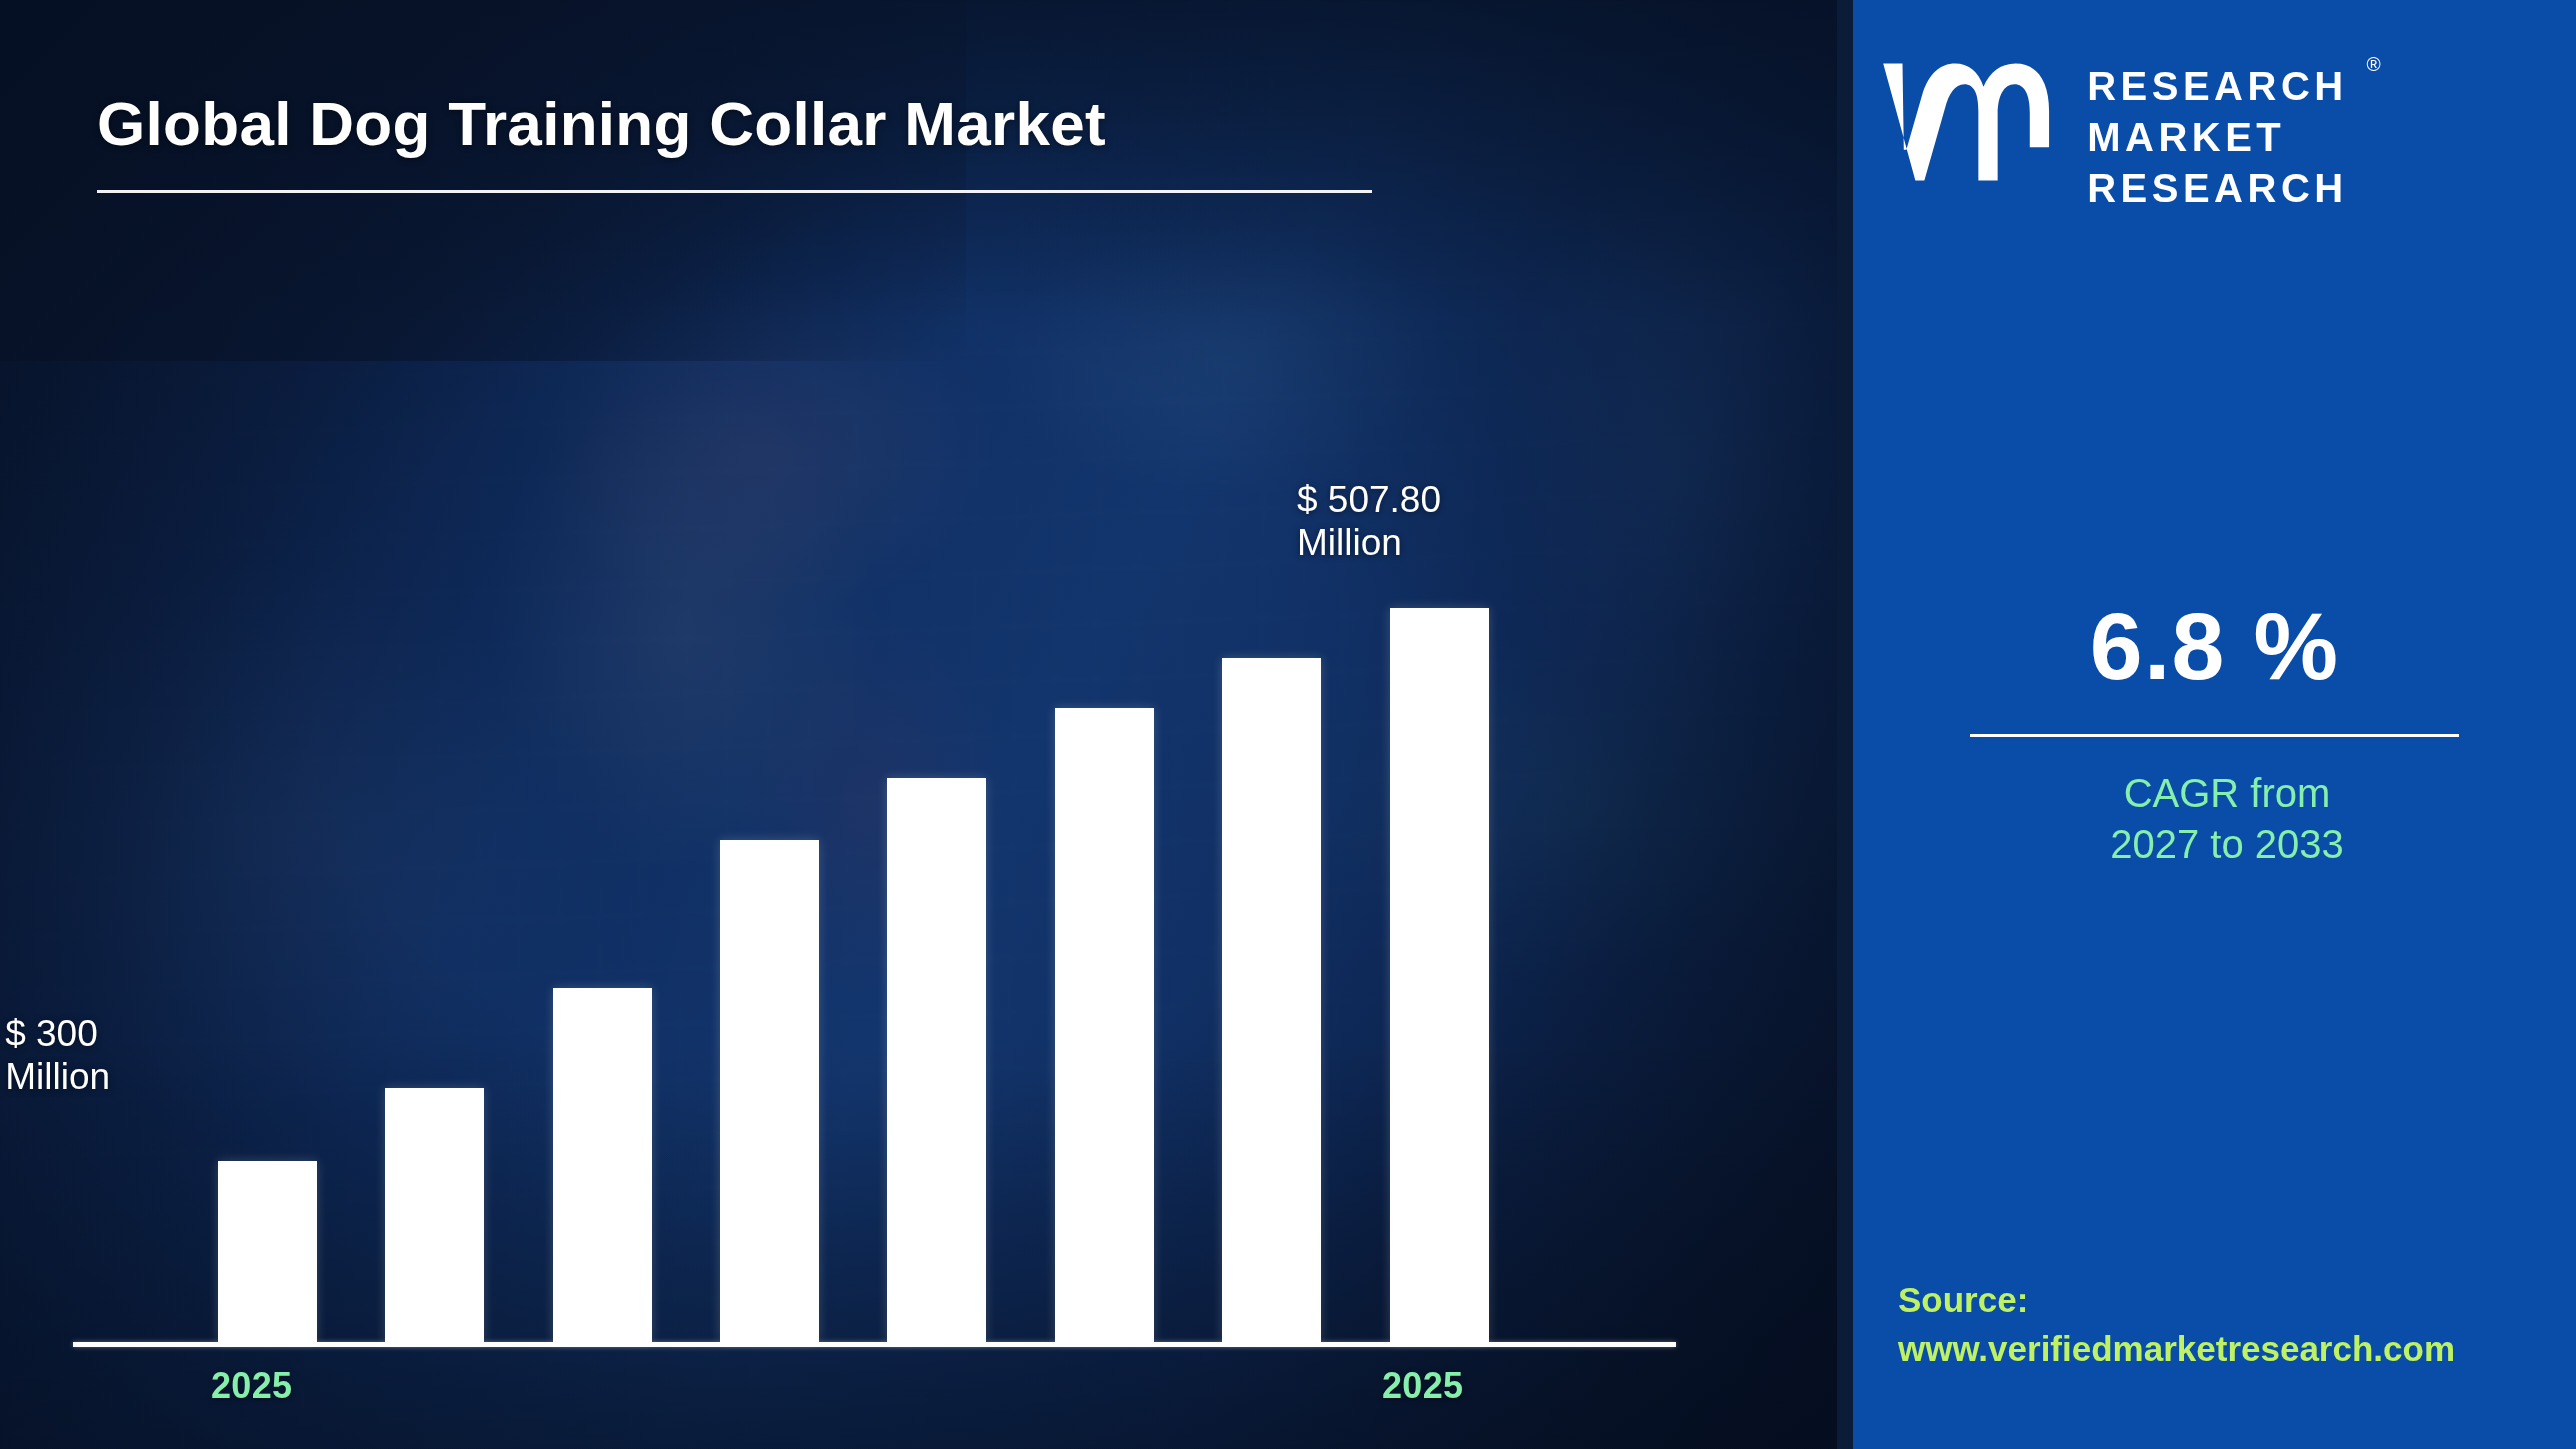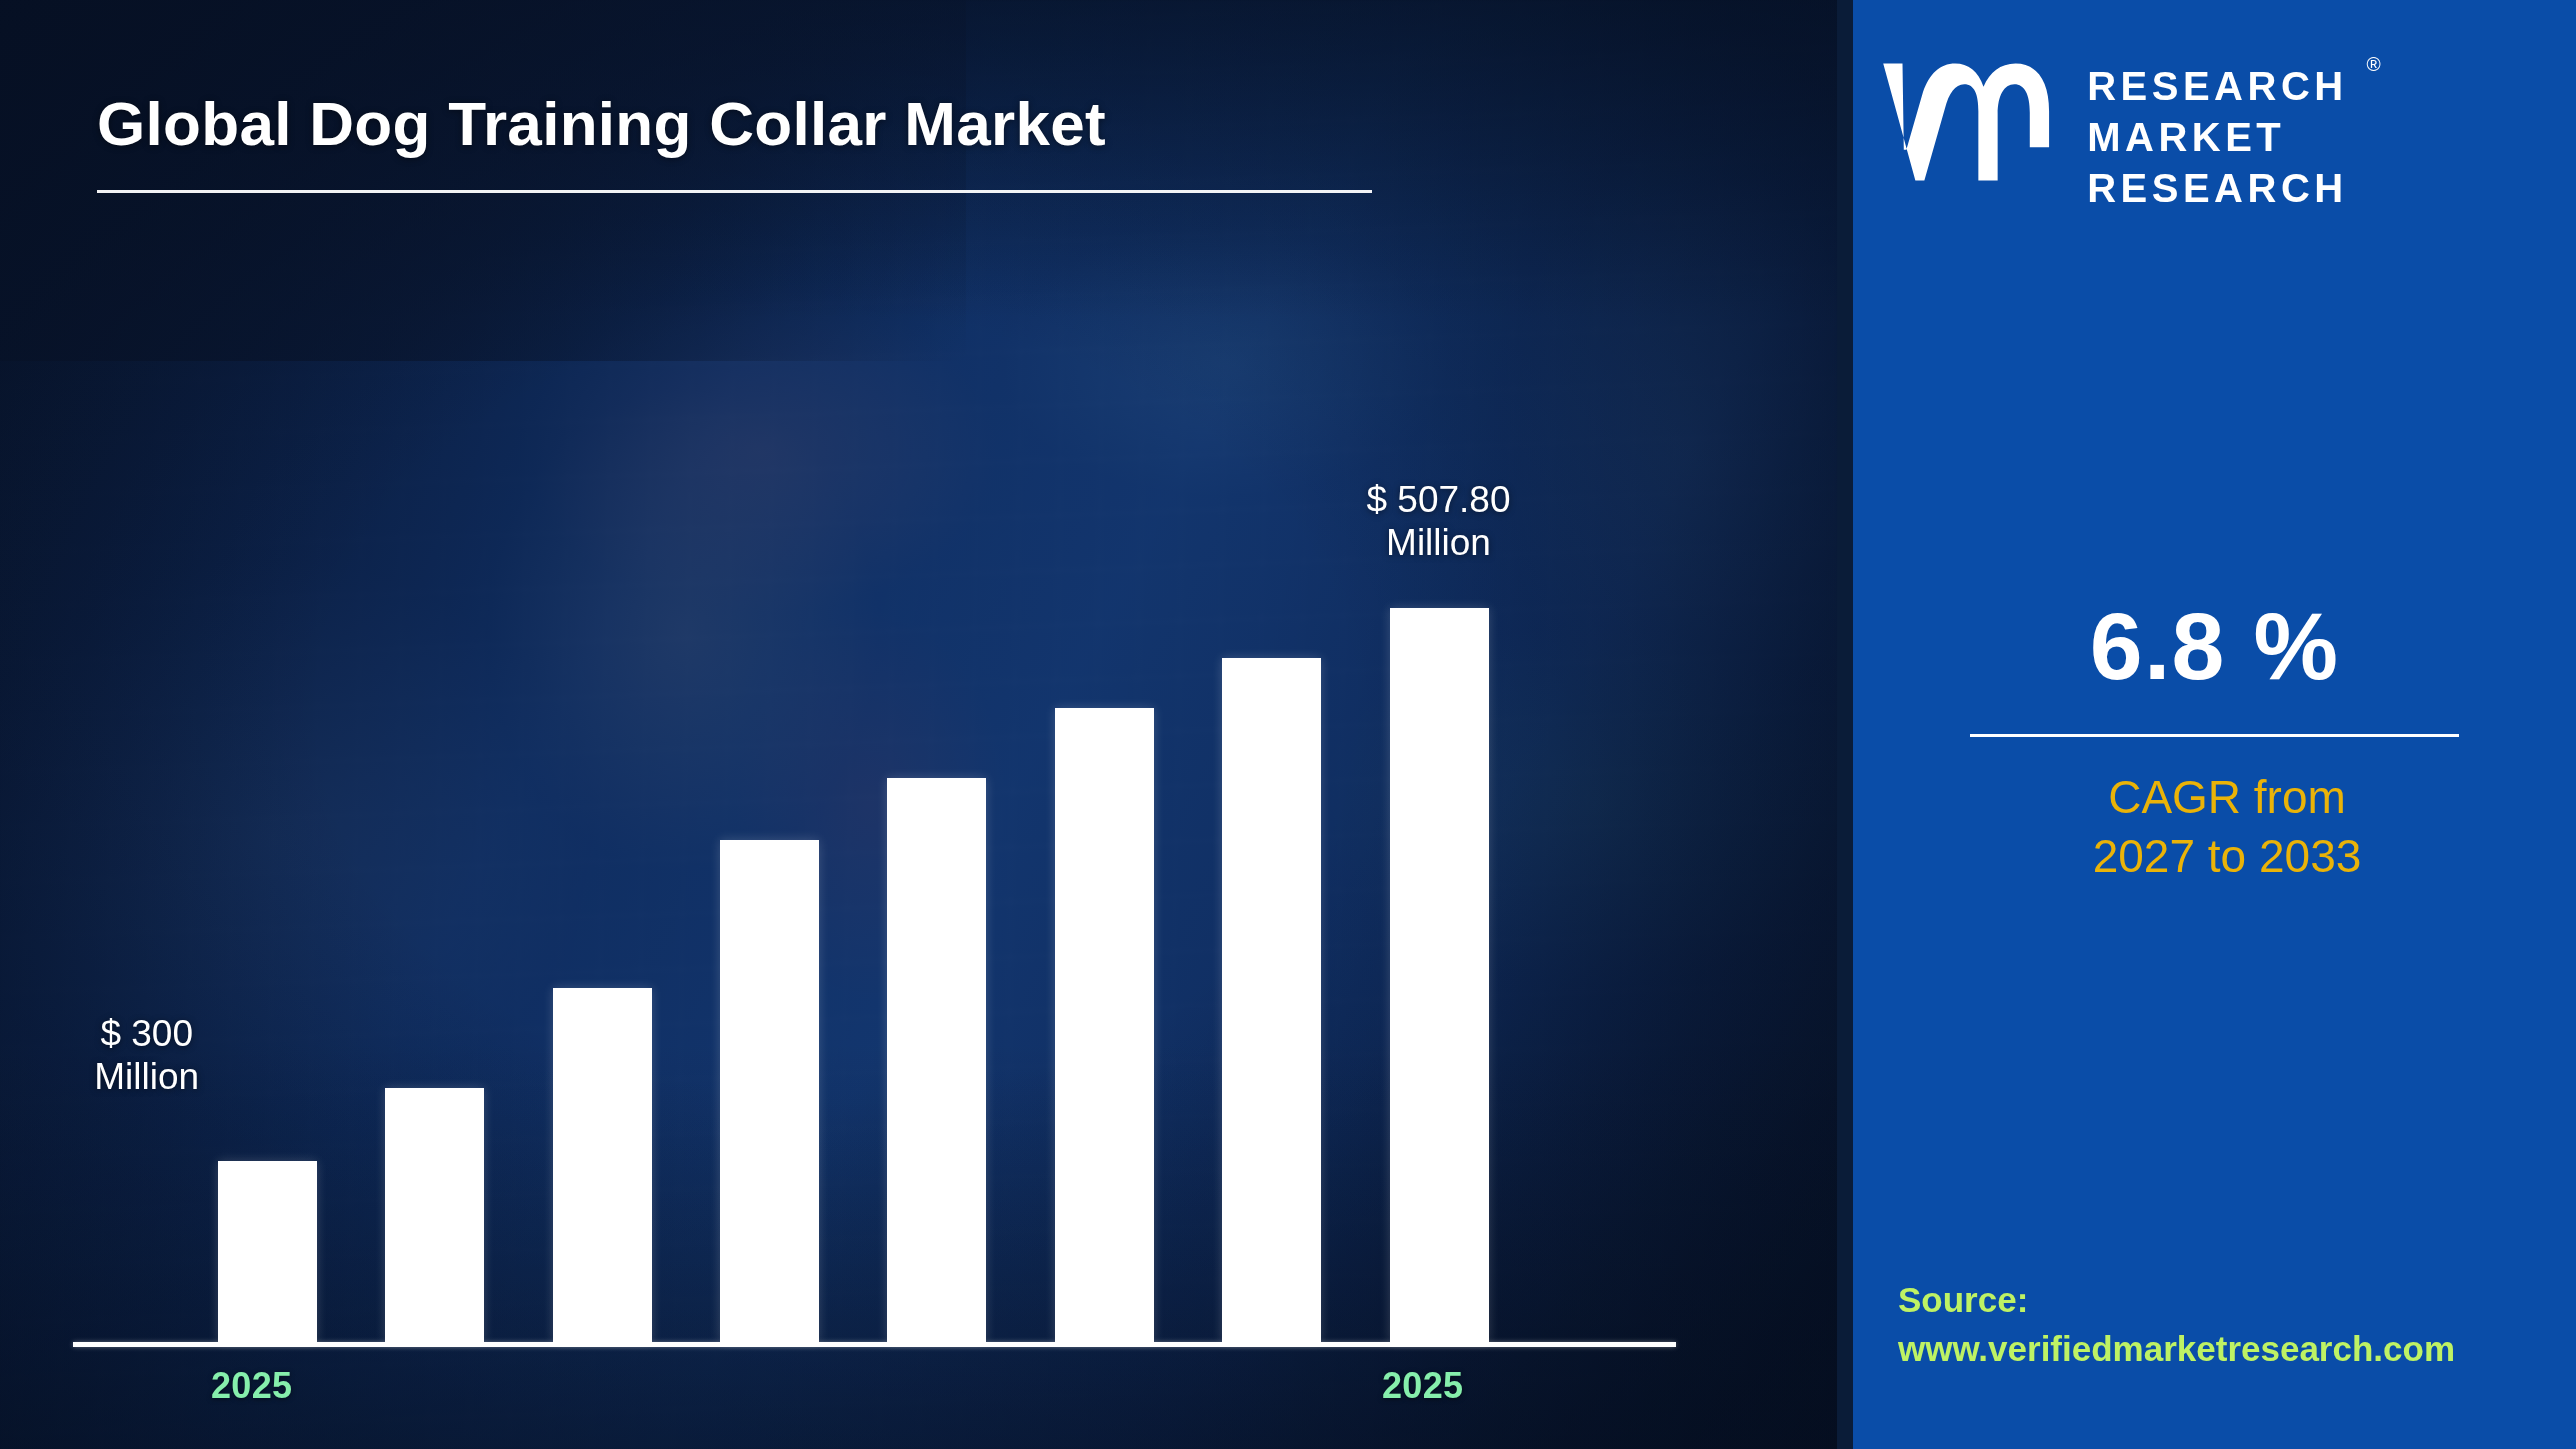--- a/index.html
+++ b/index.html
@@ -129,21 +129,21 @@
     width: 99px;
     background: #ffffff;
     box-shadow: 0 0 10.3px rgba(255,255,255,.18);
   }
   .bar-value-label {
     position: absolute;
     color: #ffffff;
     font-size: 37px;
     font-weight: 500;
     line-height: 1.16;
-    text-align: center;
+    text-align: left;
     white-space: pre-line;
     text-shadow: 0 1.3px 6.4px rgba(0,0,0,.5);
   }
   .axis-tick-label {
     position: absolute;
     color: #86efac;
     font-size: 36px;
     font-weight: 700;
     letter-spacing: 0.3px;
     text-shadow: 0 1.3px 5.2px rgba(0,0,0,.5);
@@ -203,22 +203,22 @@
     letter-spacing: 1.3px;
     line-height: 1;
   }
   .cagr-rule {
     margin: 40px auto 0;
     width: 489px; height: 3.2px;
     background: #ffffff;
   }
   .cagr-caption {
     margin-top: 31px;
-    color: #eab308;
-    font-size: 46px;
+    color: #86efac;
+    font-size: 40px;
     font-weight: 400;
     line-height: 1.28;
     white-space: pre-line;
     padding-left: 25px;
   }
 
   .source-block {
     position: absolute;
     left: 45px; bottom: 76px;
     width: 670px;

